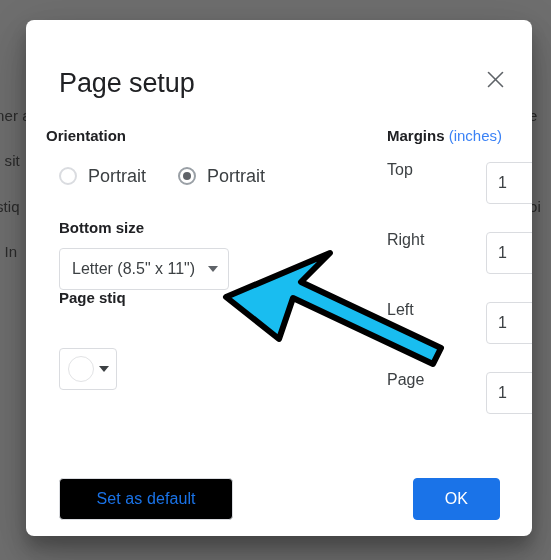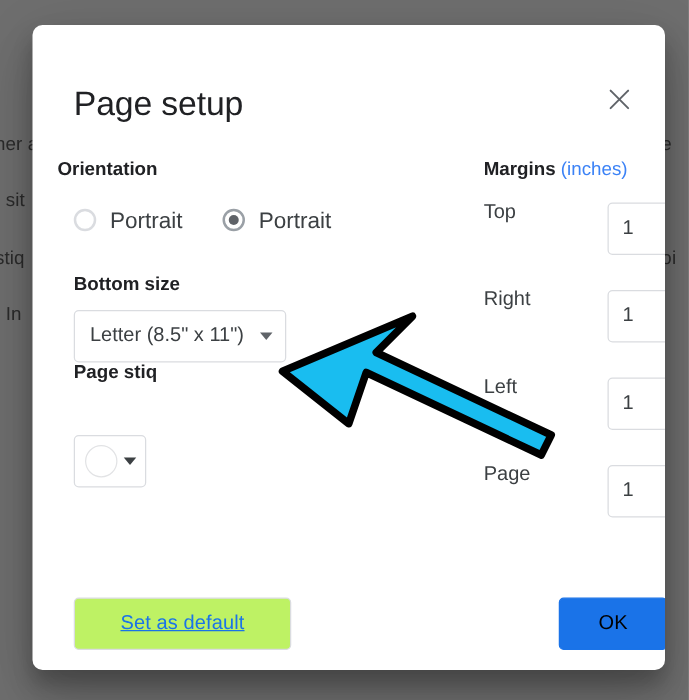--- a/index.html
+++ b/index.html
@@ -238,30 +238,28 @@
     box-sizing: border-box;
     display: flex;
     align-items: center;
     justify-content: center;
     font-size: 16px;
     cursor: pointer;
     font-family: "Liberation Sans", sans-serif;
     letter-spacing: 0.1px;
   }
   .btn-outline {
-    background: #bef264;
+    background: #000000;
     border: 1px solid #dadce0;
     color: #1a73e8;
-    text-decoration: underline;
   }
   .btn-filled {
     background: #1a73e8;
     border: 1px solid #1a73e8;
-    color: #000000;
-    margin-left: 34px;
+    color: #ffffff;
   }
   #btn-set-default { left: 33px;  top: 458px; width: 174px; }
   #btn-cancel      { left: 255px; top: 458px; width: 113px; }
   #btn-ok          { left: 387px; top: 458px; width: 87px; }
 
   
   #annotation-arrow {
     position: absolute;
     left: 0; top: 0;
     width: 551px;

